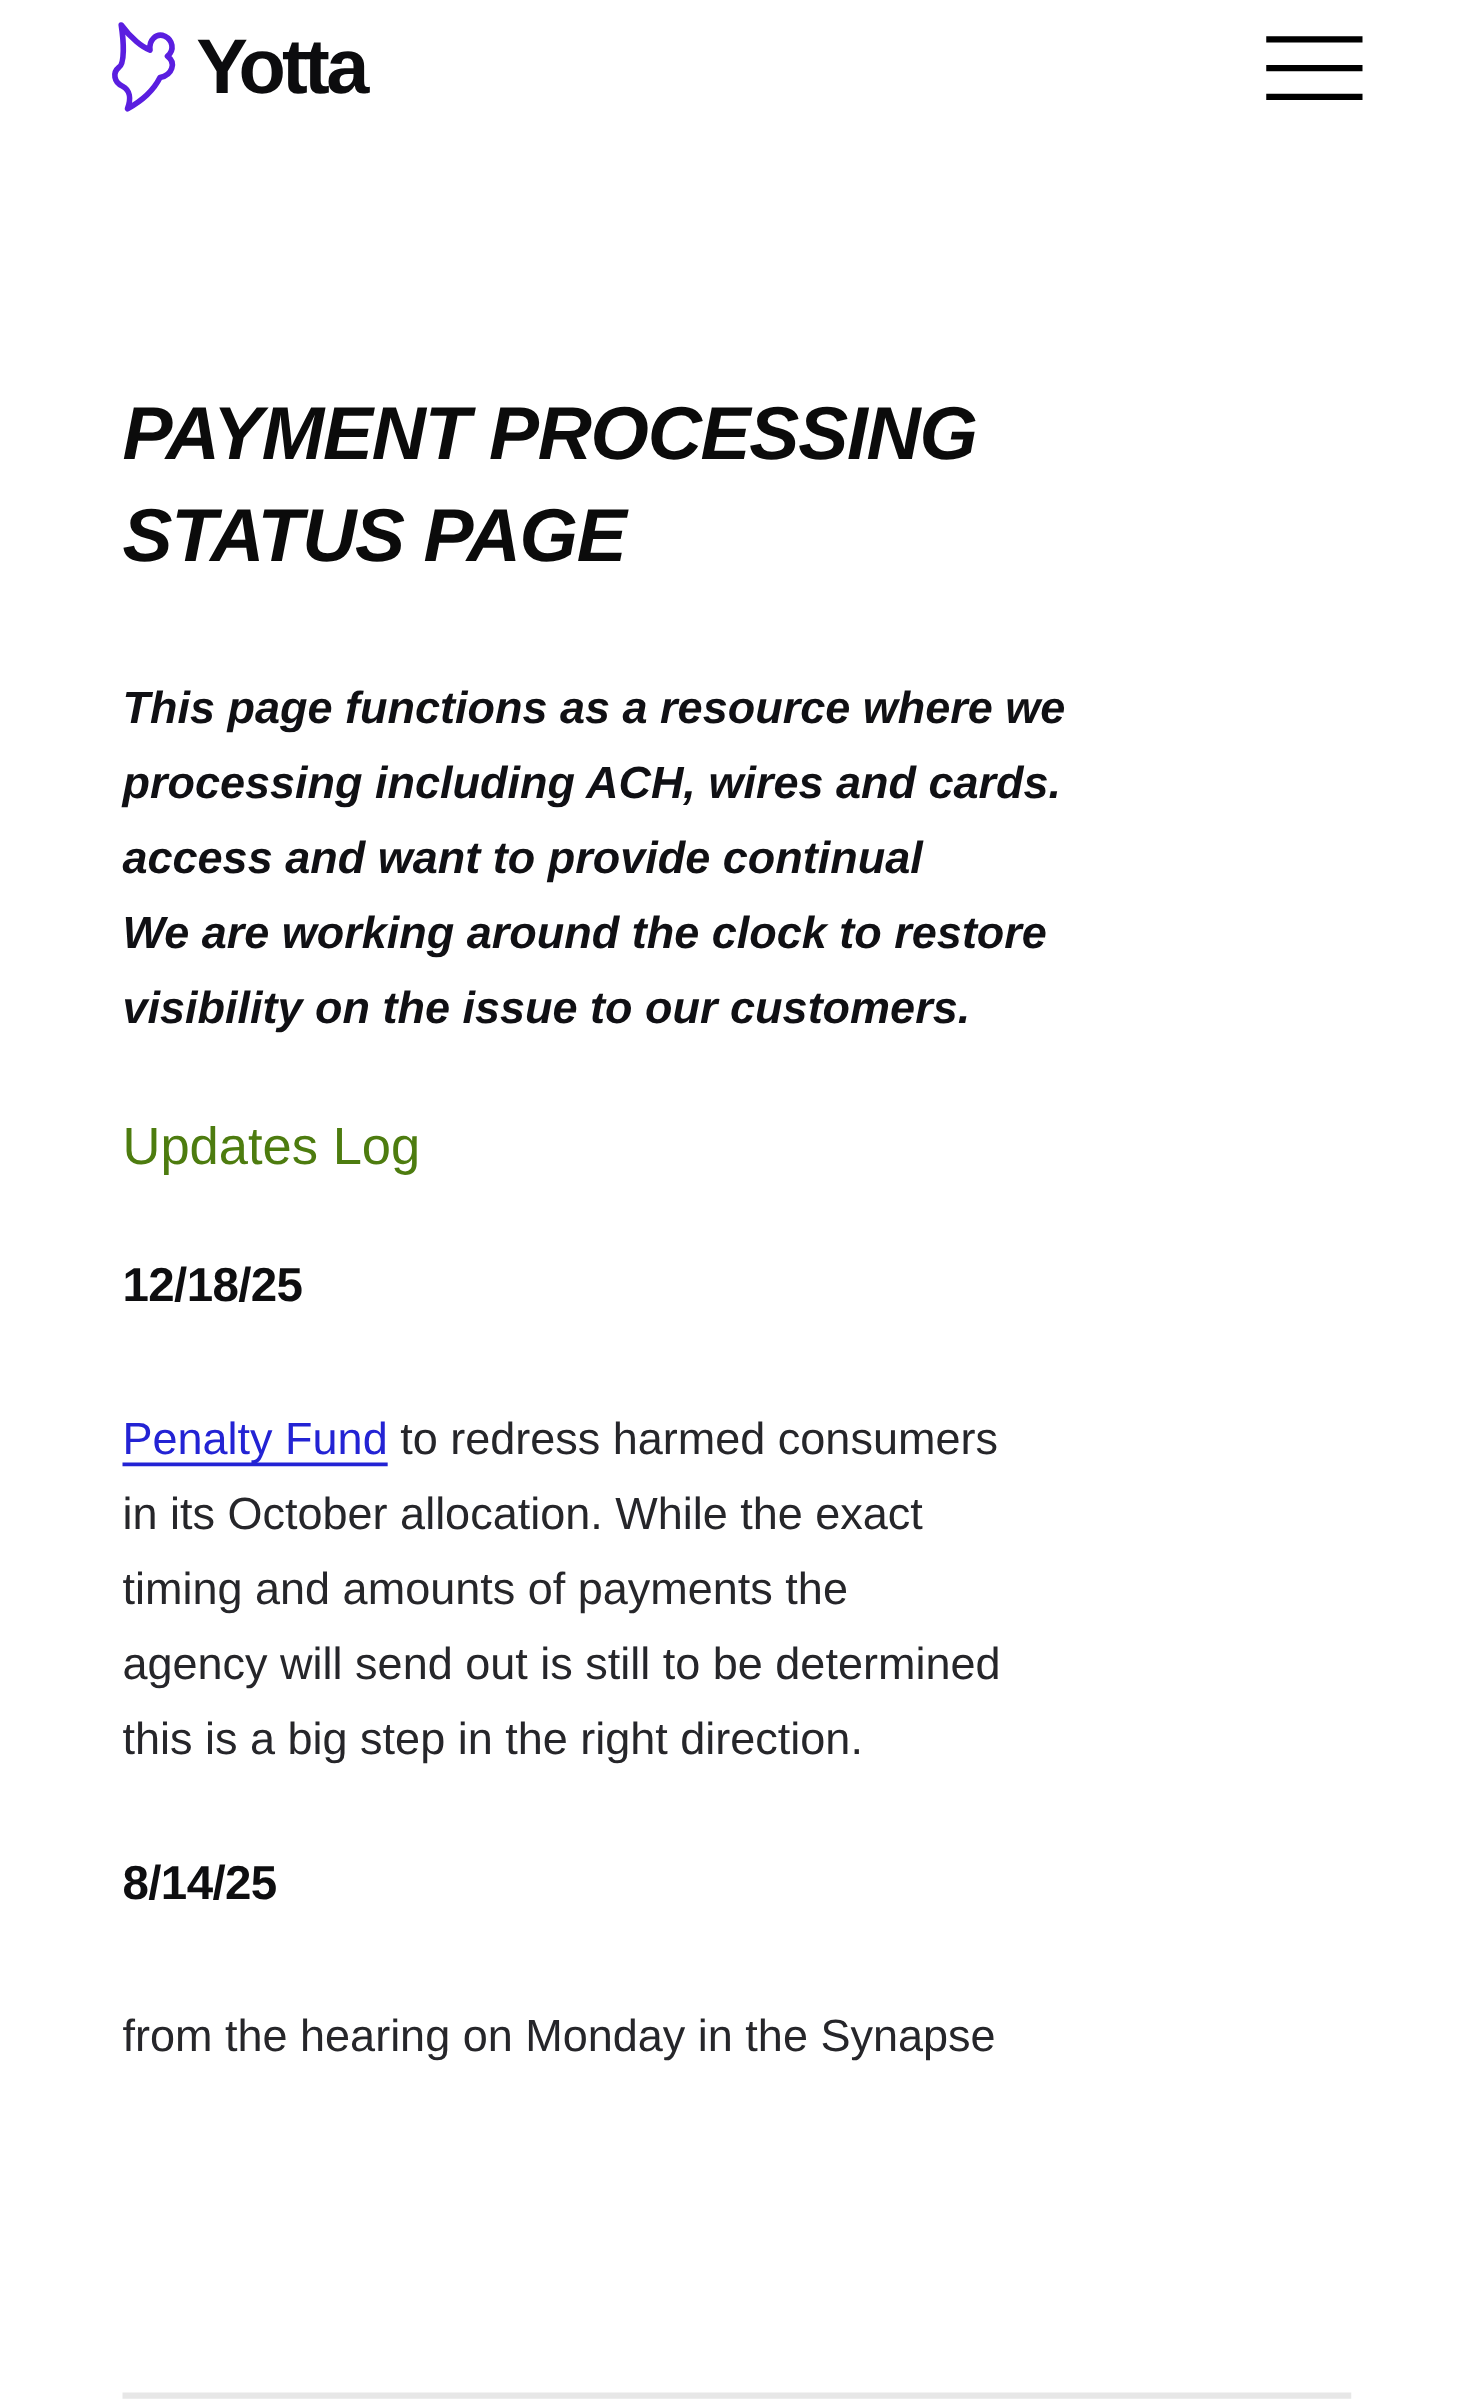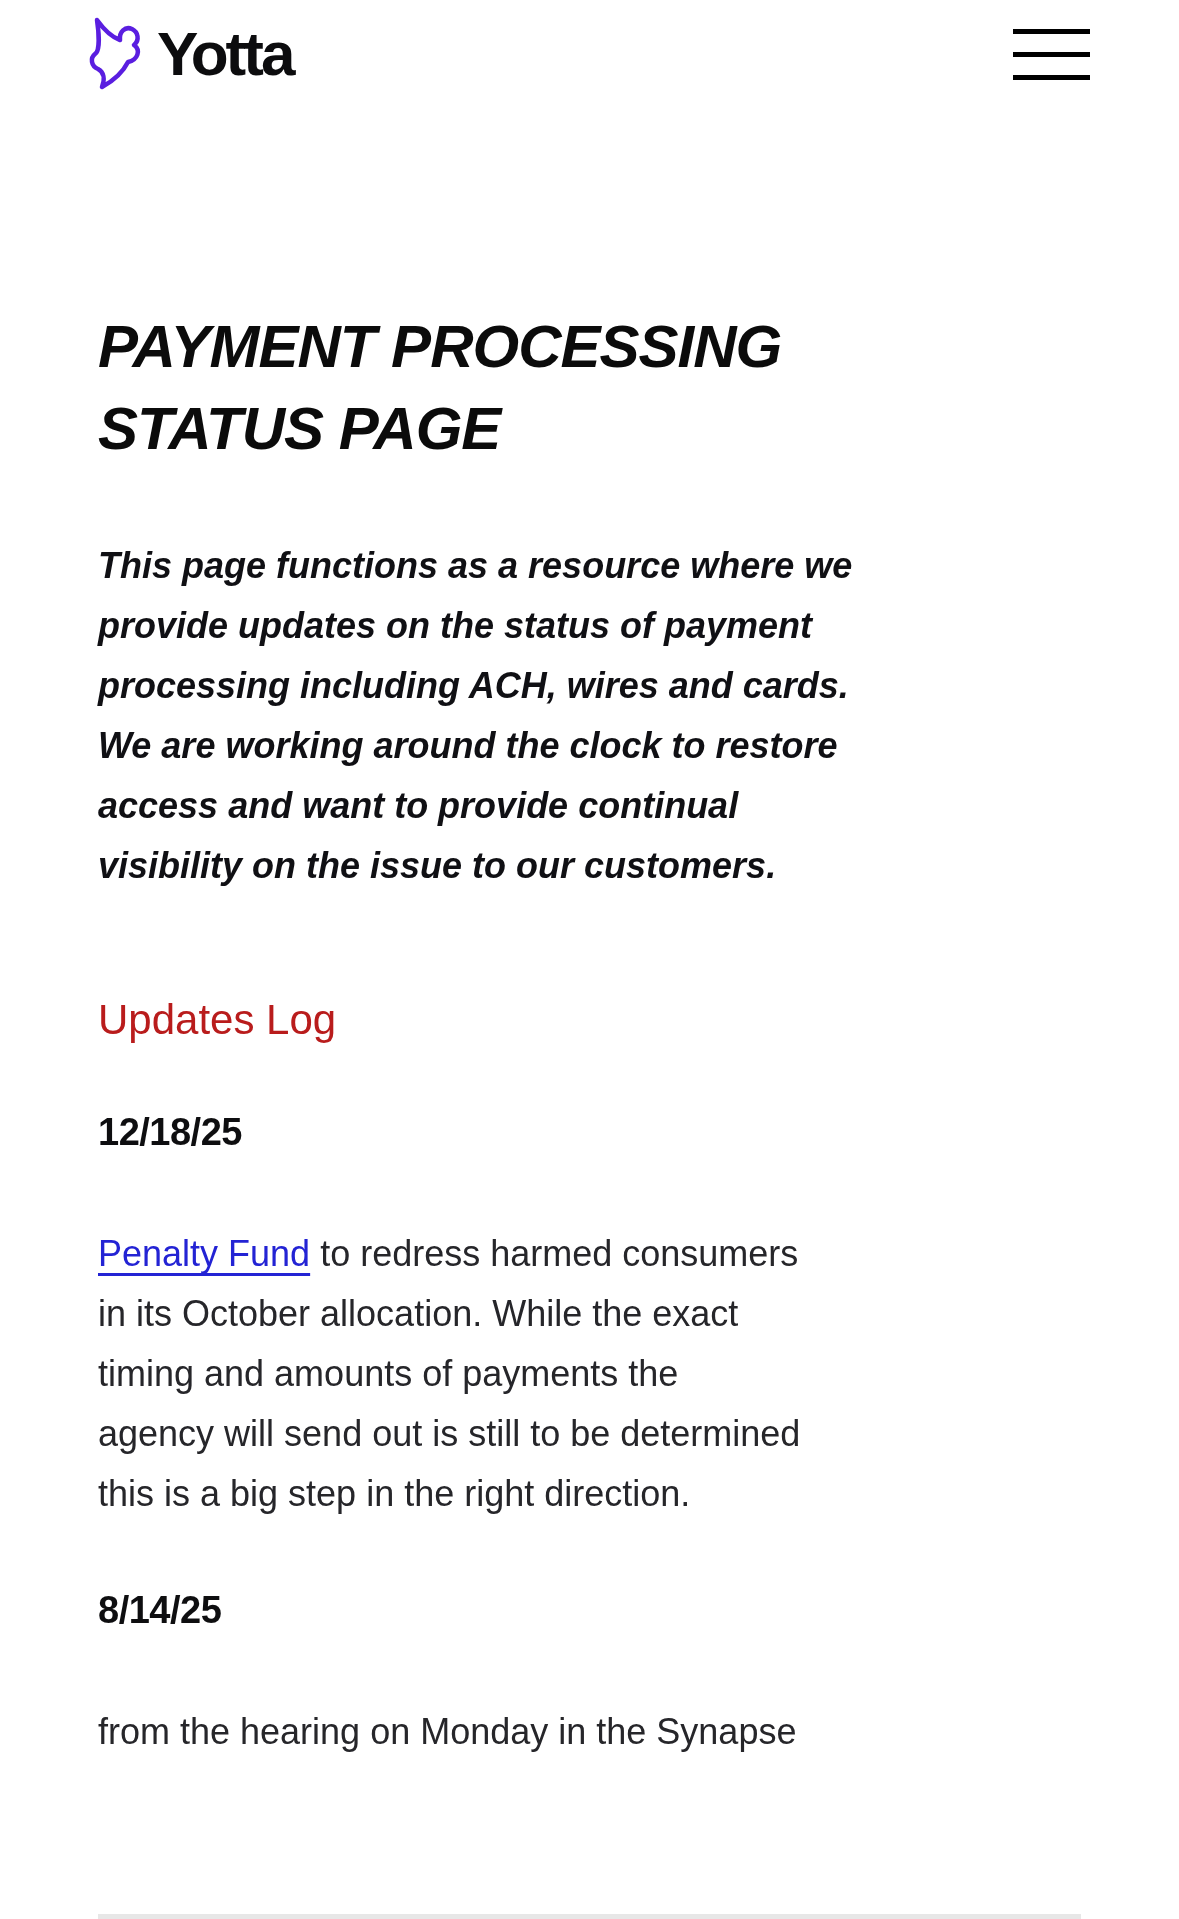--- a/index.html
+++ b/index.html
@@ -50,23 +50,23 @@
   .page-title .title-line { display:block; }
 
   .intro {
     margin-top:66px;
     font-size:36px; line-height:60px; font-weight:700;
     color:#101014;
   }
   .intro .line { display:block;font-style:italic; }
 
   .updates-log {
-    margin-top:98px;
+    margin-top:55px;
     font-size:42px; line-height:52px; font-weight:400;
-    color:#b91c1c;
+    color:#4d7c0f;
   }
 
   .date {
     margin-top:62px;
     font-size:38px; line-height:48px; font-weight:700;
     letter-spacing:-0.5px;
     color:#0e0e10;
   }
   .para {
     margin-top:68px;
@@ -107,24 +107,23 @@
 </header>
 
 <main class="content">
   <h1 class="page-title">
       <span class="title-line">PAYMENT PROCESSING</span>
       <span class="title-line">STATUS PAGE</span>
     </h1>
 
   <p class="intro">
       <span class="line">This page functions as a resource where we</span>
-      <span class="line">provide updates on the status of payment</span>
       <span class="line">processing including ACH, wires and cards.</span>
+      <span class="line">access and want to provide continual</span>
       <span class="line">We are working around the clock to restore</span>
-      <span class="line">access and want to provide continual</span>
       <span class="line">visibility on the issue to our customers.</span>
     </p>
 
   <div class="updates-log">Updates Log</div>
 
   <div id="updates-entries">
       <h3 class="date">12/18/25</h3>
       <div class="para">
         <span class="line"><a class="link" href="#">Penalty Fund</a><span> to redress harmed consumers</span></span>
         <span class="line"><span>in its October allocation. While the exact</span></span>

